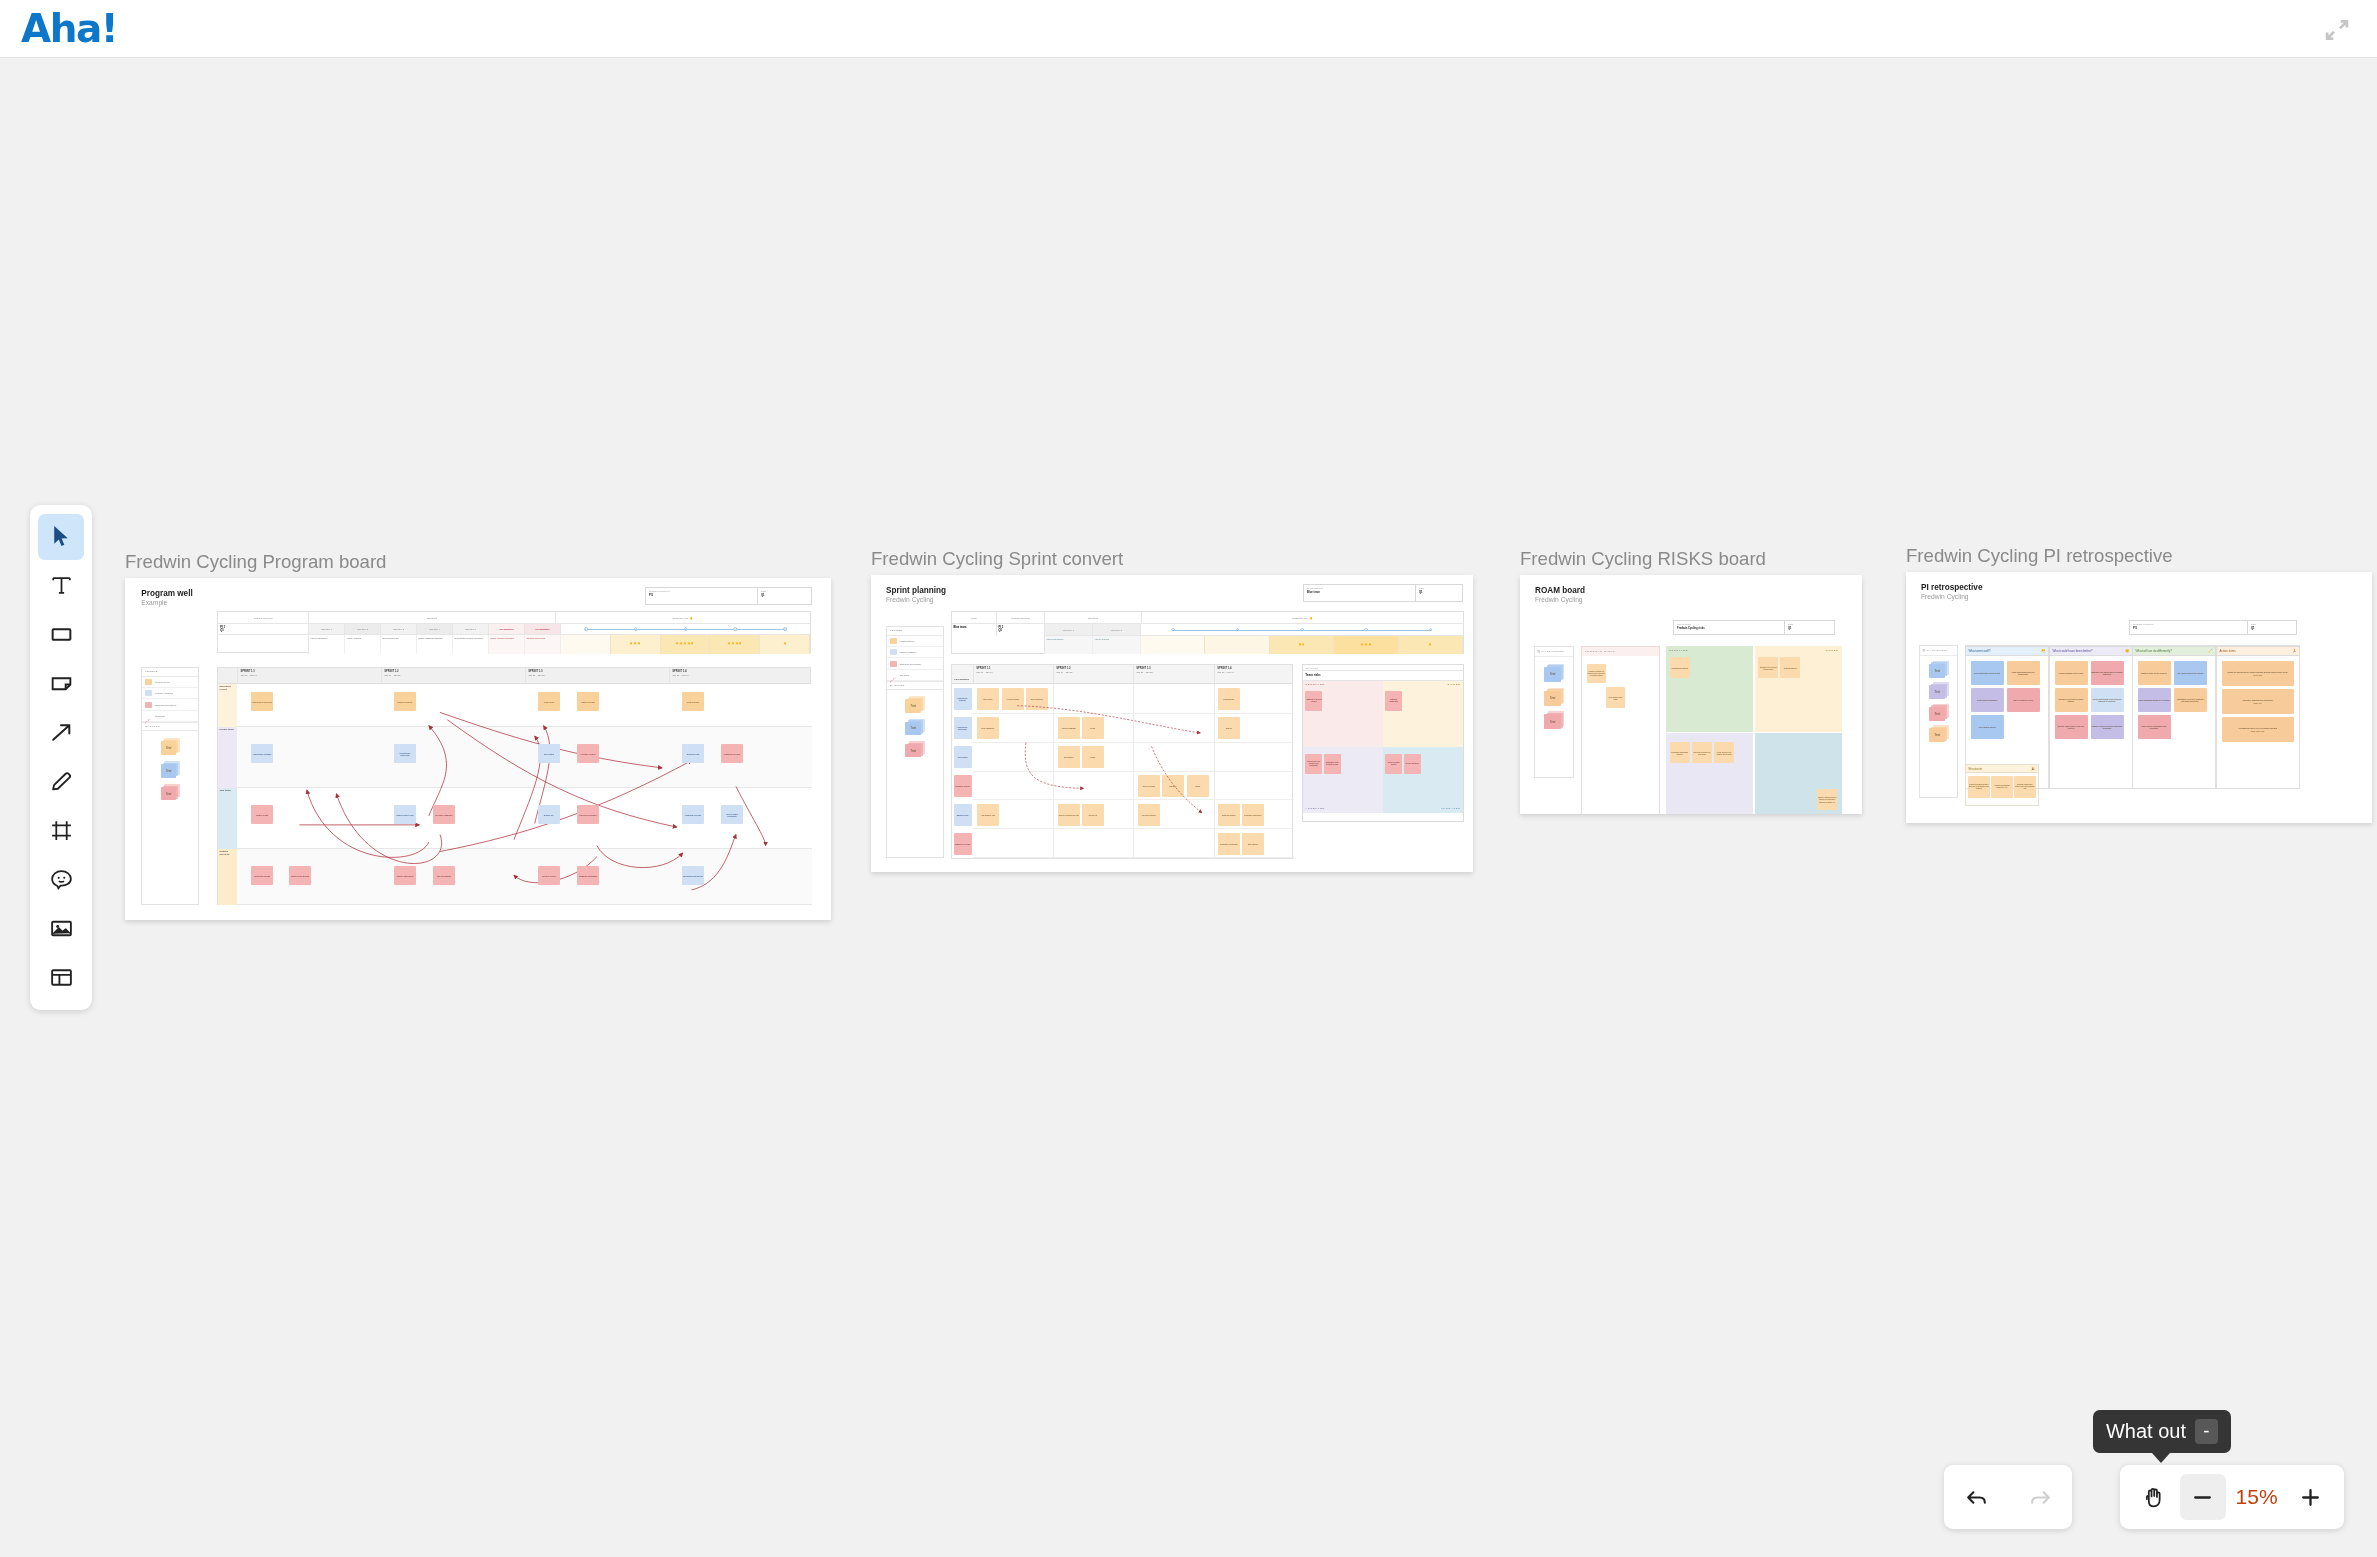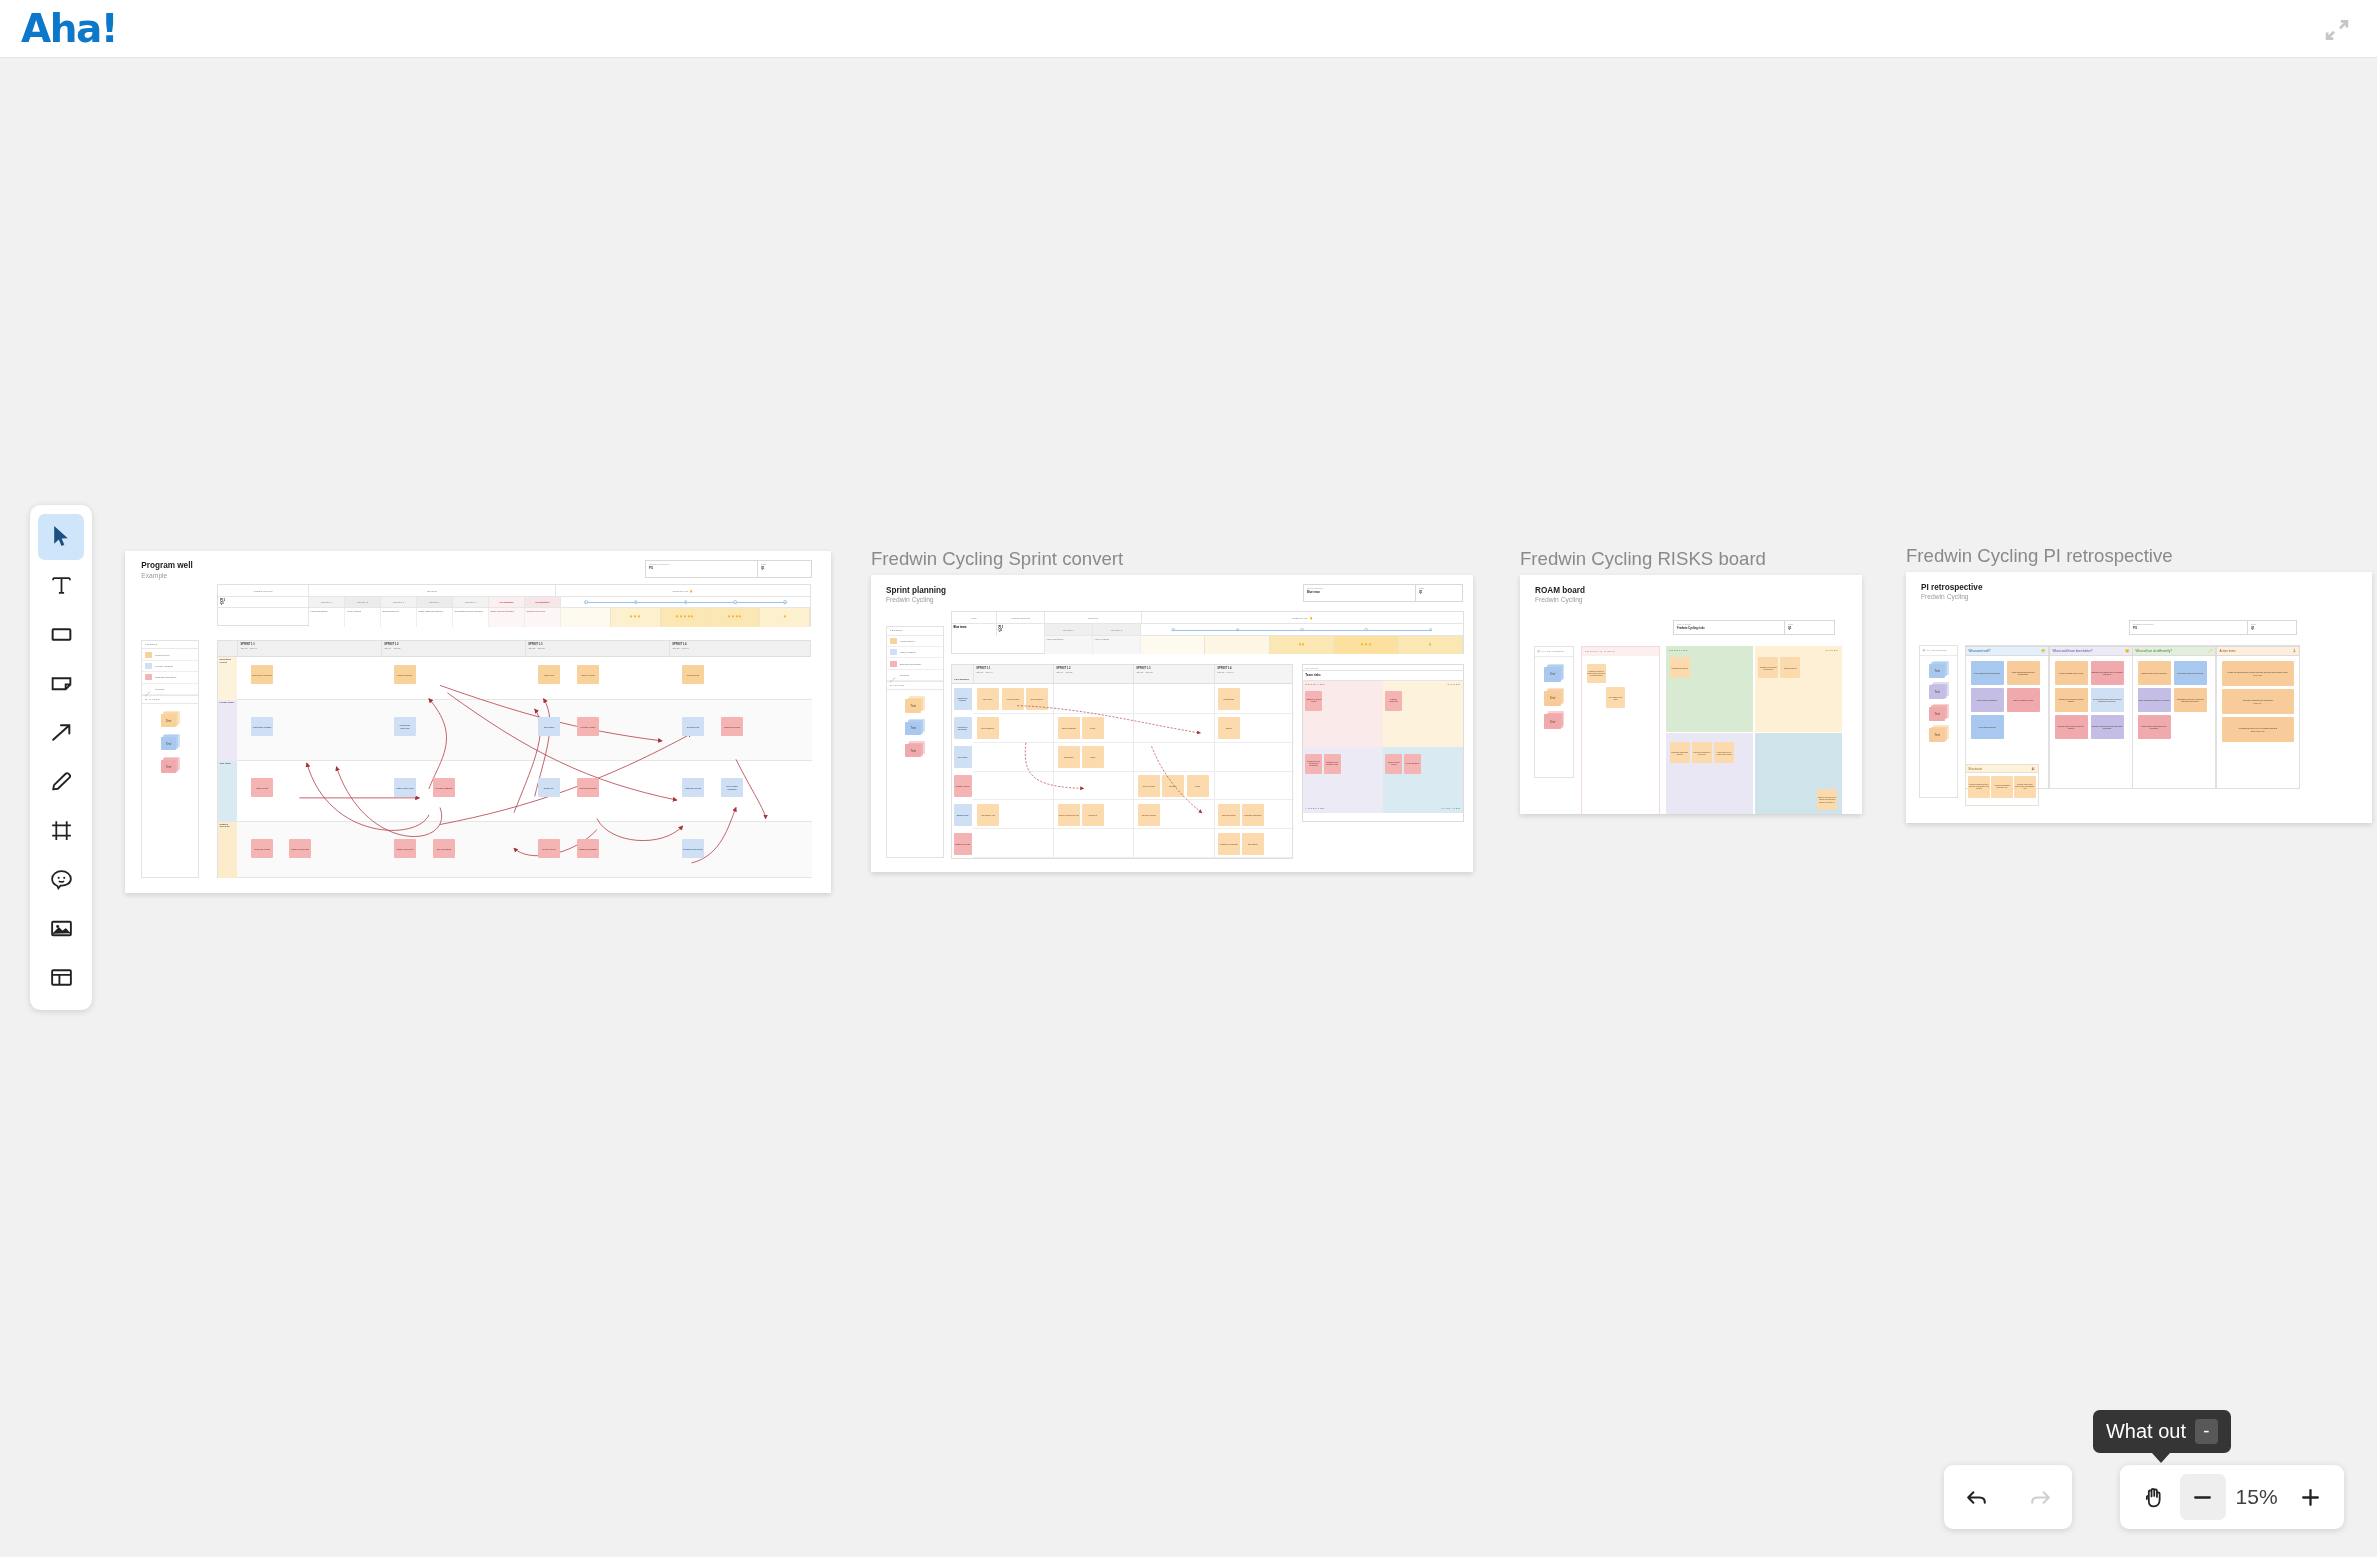--- a/index.html
+++ b/index.html
@@ -55,21 +55,21 @@
   #undo-group { right: 305px; width: 128px; justify-content: space-around; }
   #zoom-group { right: 33px; padding: 0 10.4px; gap: 3px; }
   .ctl {
     width: 46px; height: 46px; display: flex;
     align-items: center; justify-content: center;
     border-radius: 6.7px; cursor: pointer;
   }
   .ctl.pressed { background: #eeeeee; }
   .ctl svg { width: 25px; height: 25px; }
   #zoom-level {
-    font-size: 21px; color: #404040; min-width: 56px;
+    font-size: 21px; color: #c2410c; min-width: 56px;
     text-align: center; cursor: pointer;
   }
   #tooltip {
     position: absolute; bottom: 104px; right: 146px;
     background: #353535; color: #fff; border-radius: 6.7px;
     padding: 9px 13.4px; font-size: 20px;
     display: flex; align-items: center; gap: 9px; z-index: 36;
   }
   #tooltip:after {
     content: ""; position: absolute; bottom: -9.7px; left: 50%;
@@ -234,20 +234,21 @@
   </div>
   <div class="tool">
     <svg viewBox="0 0 24 24" fill="none" stroke="#222" stroke-width="1.8">
         <rect x="3" y="5" width="18" height="14" rx="1"></rect>
         <path d="M3 9.5 L21 9.5 M10 9.5 L10 19"></path>
       </svg>
   </div>
 </div>
 
 <div class="frame" style="left:125px; top:551px;">
+  <div class="frame-title">Fredwin Cycling Program board</div>
   <div class="frame-body" style="width:706px; height:342px;">
 
     <div style="position:absolute;left:16.3px;top:10.4px;">
       <div class="bt">Program well</div>
       <div class="bs">Example</div>
     </div>
 
     <div class="metabox" style="left:520px; top:9px; width:167px; height:18px;">
       <div style="flex:1;border-right:0.7px solid #d8d8d8;">
         <div class="lbl">Program increment</div>

